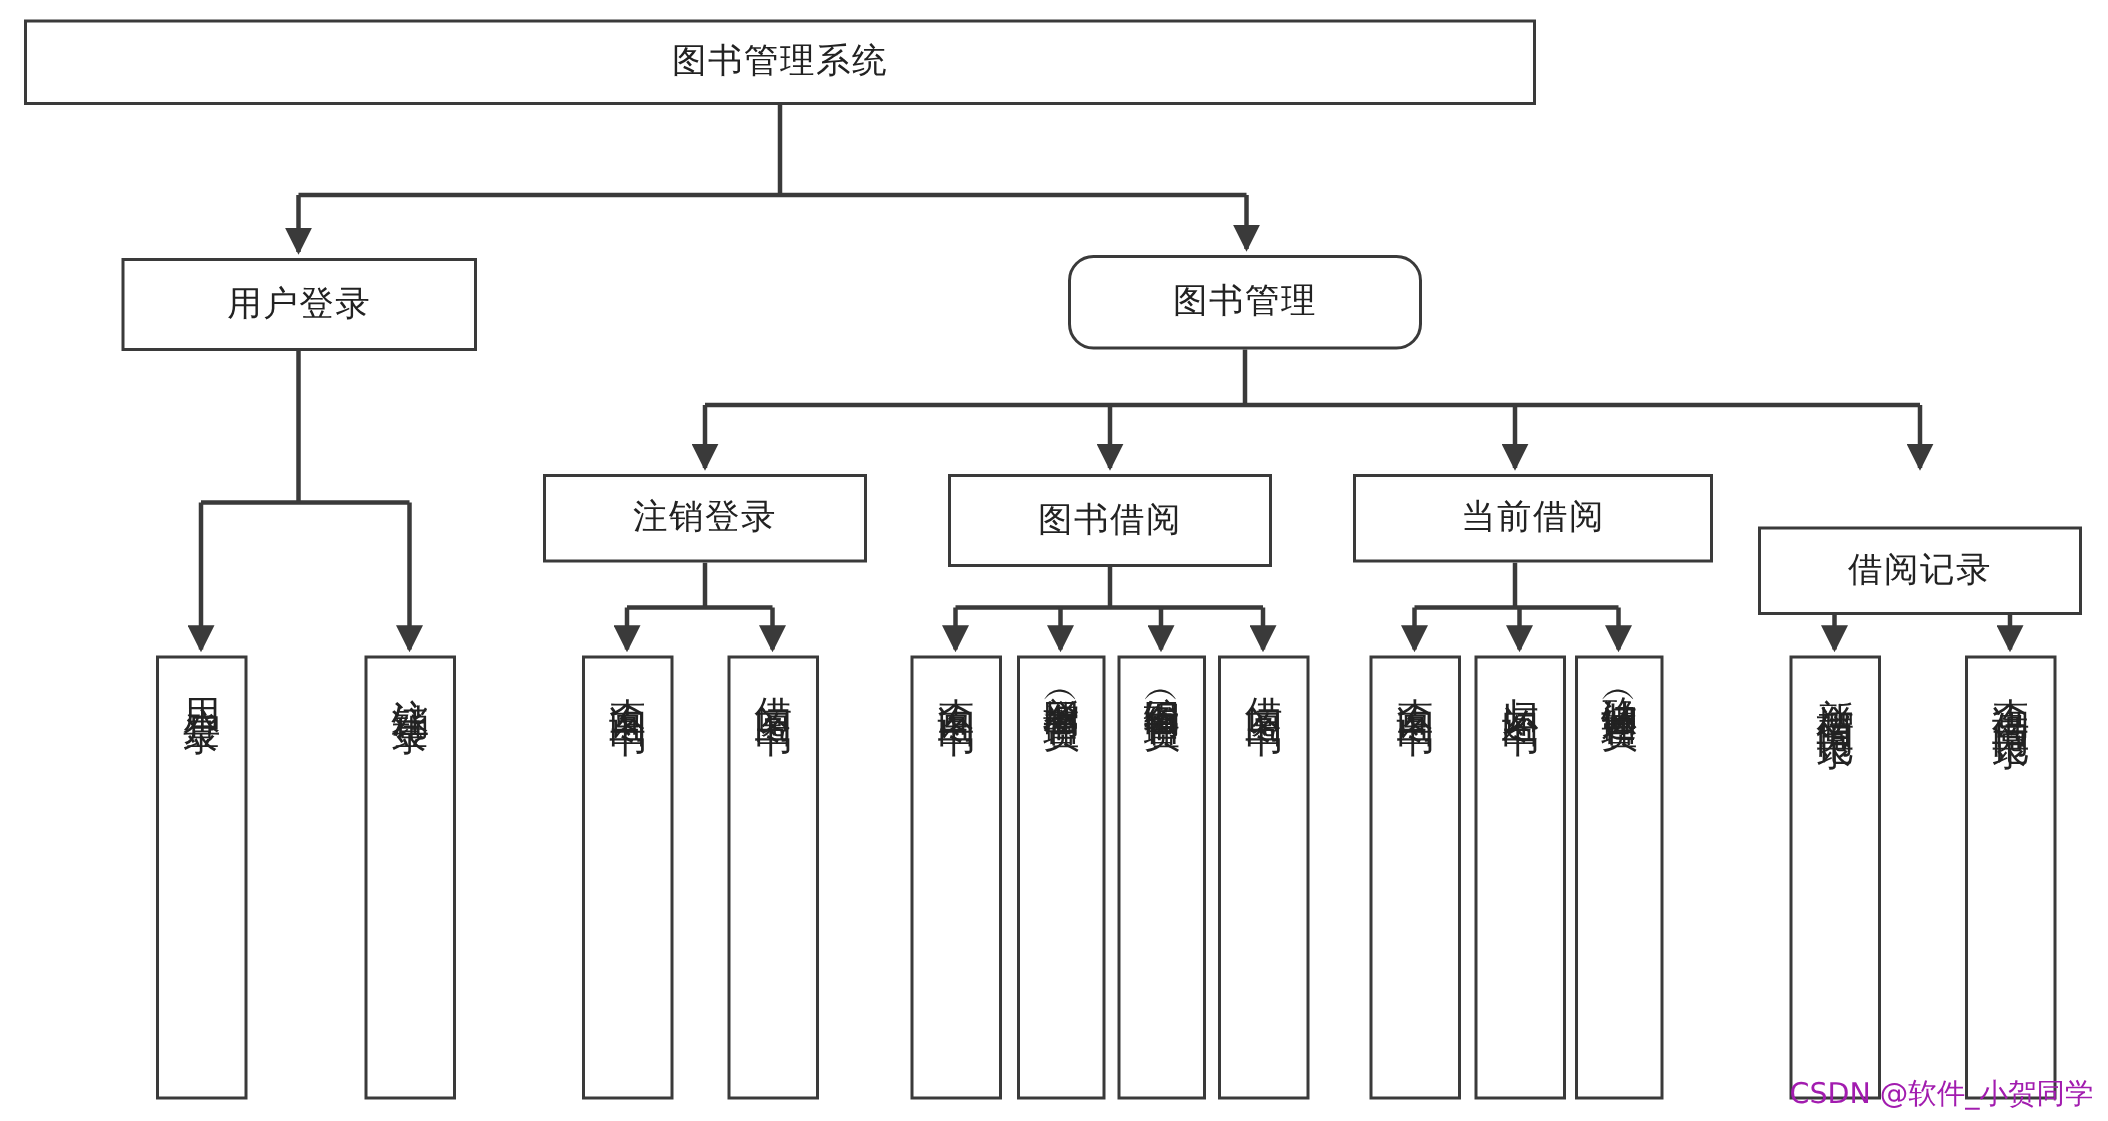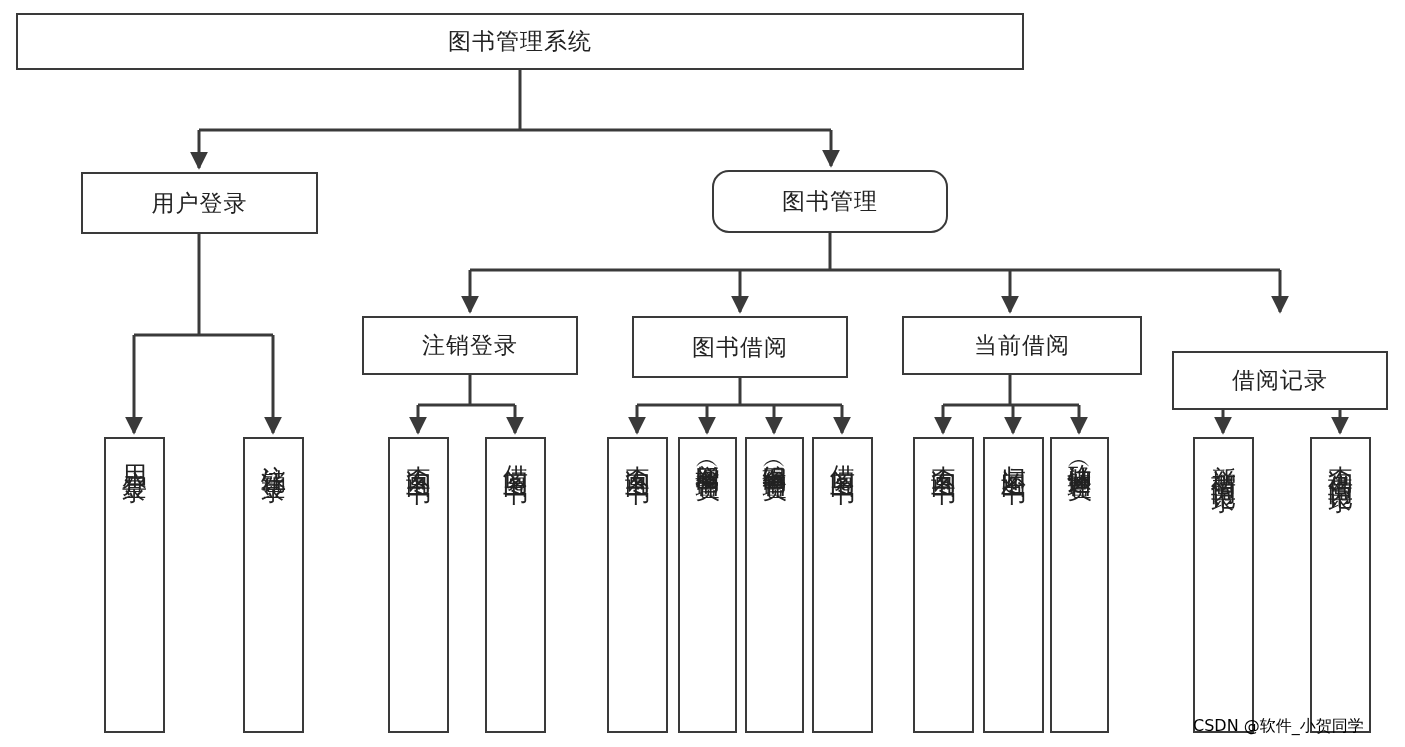--- a/index.html
+++ b/index.html
@@ -57,22 +57,22 @@
     letter-spacing: 5px;
     line-height: 1;
     white-space: nowrap;
   }
   .node.vert.tight .label {
     letter-spacing: 2px;
     font-size: 24px;
   }
   .watermark {
     position: absolute;
-    color: #000000;
-    font-size: 16px;
+    color: #a21caf;
+    font-size: 19px;
     white-space: nowrap;
     z-index: 3;
     font-family: "DejaVu Sans", "Liberation Sans", sans-serif;
   }
 </style>
 </head>
 <body>
 
 <div id="canvas">
 

